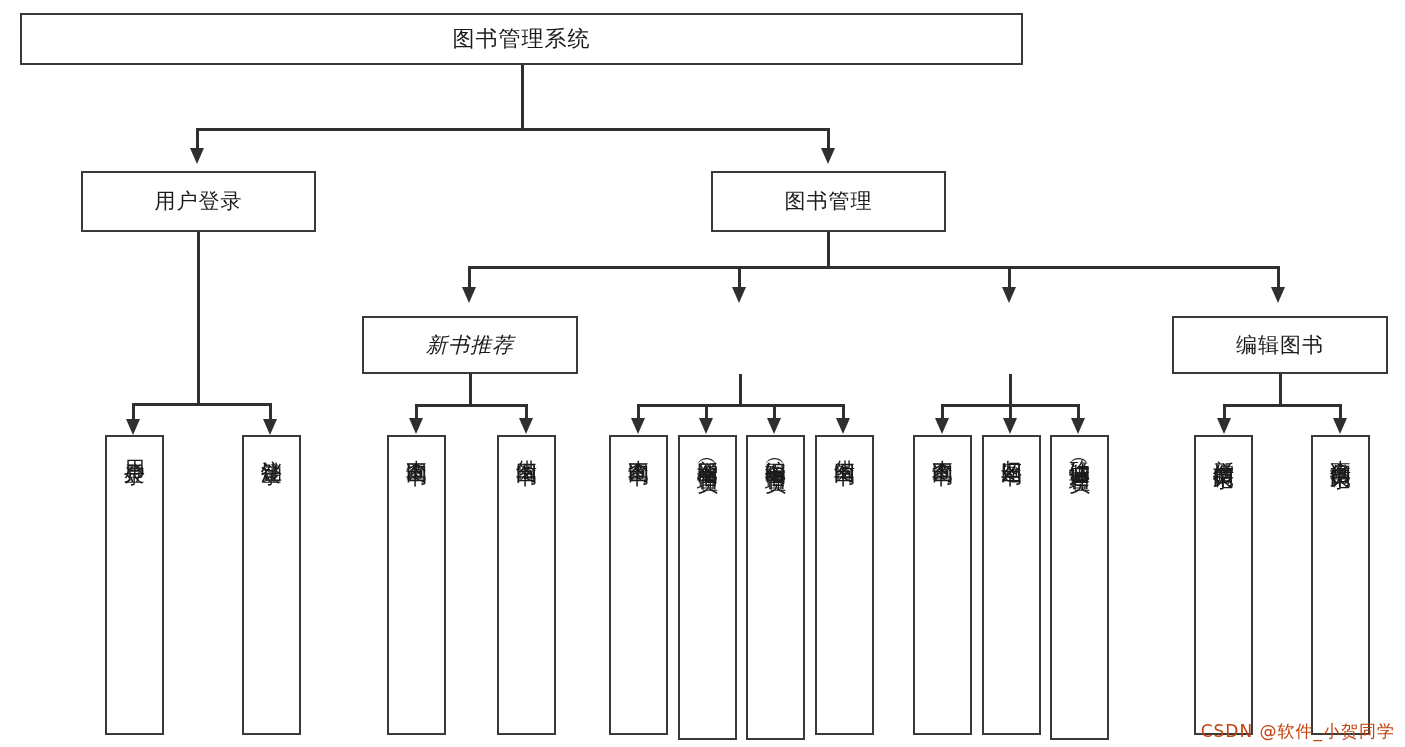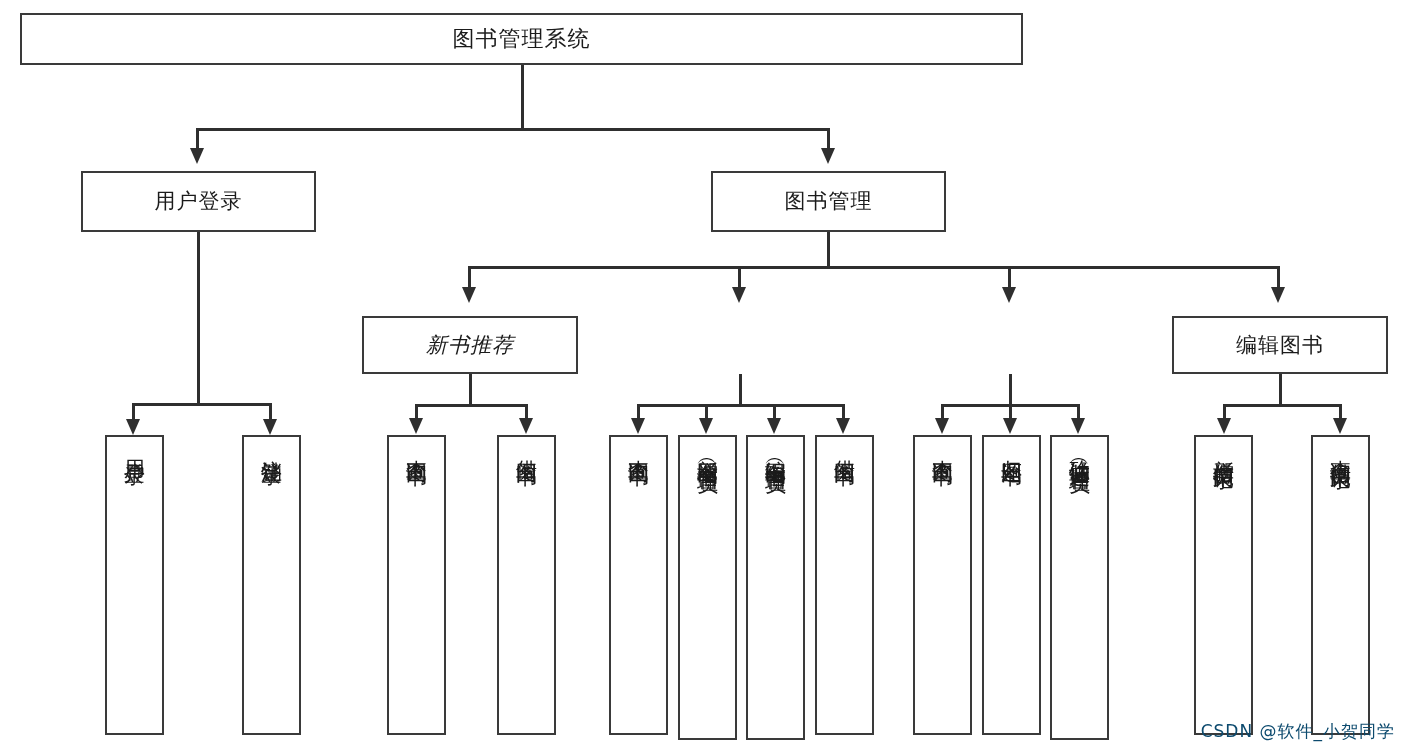--- a/index.html
+++ b/index.html
@@ -74,21 +74,21 @@
     border-right:7px solid transparent;
     border-top:16px solid #2f2f2f;
   }
 
   
   #watermark{
     position:absolute;
     right:10px;
     bottom:4px;
     font-size:17px;
-    color:#0c4a6e;
+    color:#c2410c;
     letter-spacing:1px;
     white-space:nowrap;
     pointer-events:none;
     text-align:right;
   }
 </style>
 </head>
 <body>
 
 <div id="diagram-root">

